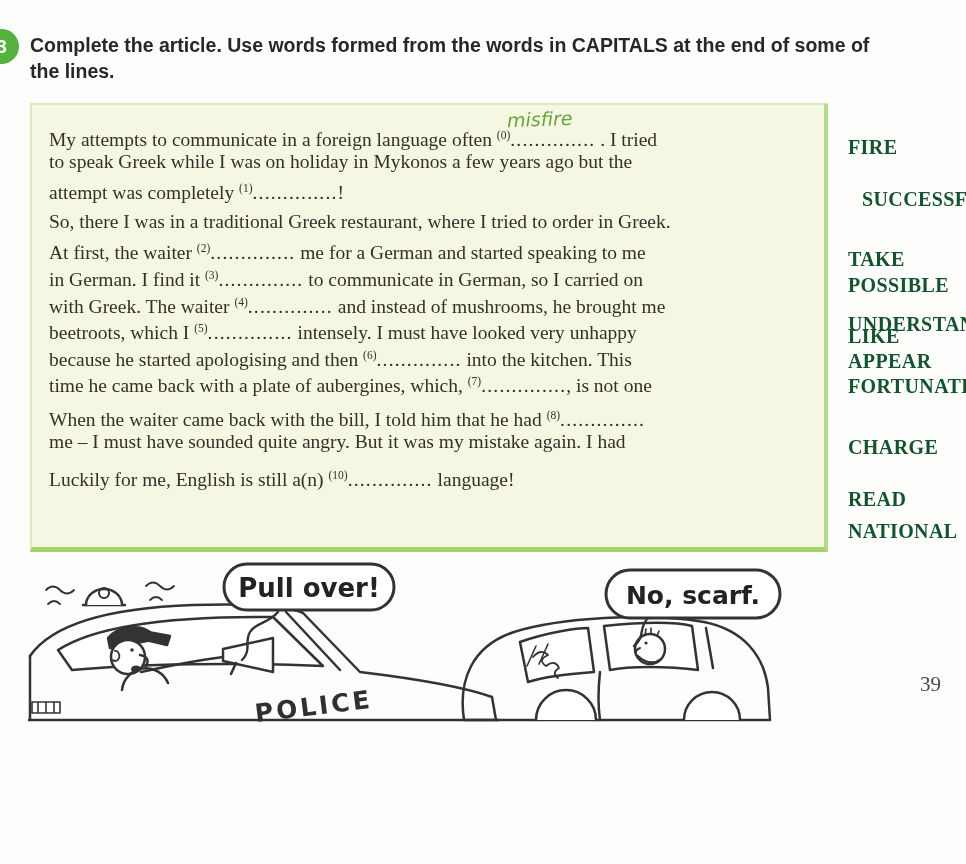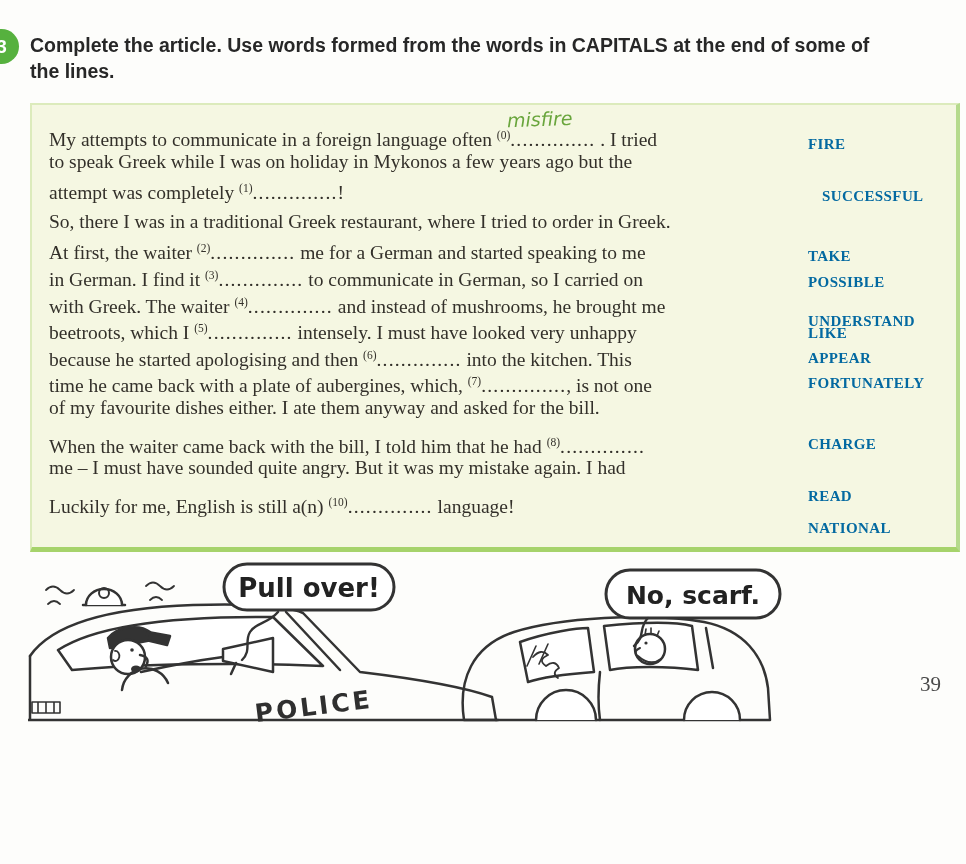--- a/index.html
+++ b/index.html
@@ -8,35 +8,35 @@
 
   
   .badge{position:absolute;left:-16px;top:29px;width:35px;height:35px;border-radius:50%;
          background:#56b13e;color:#fff;font:bold 19px "Liberation Sans",sans-serif;
          display:flex;align-items:center;justify-content:center;}
   .instruction{position:absolute;left:30px;top:32px;width:925px;
                font-family:"Liberation Sans",sans-serif;font-weight:bold;
                font-size:19.5px;line-height:26px;color:#272727;}
 
   
-  .artbox{position:absolute;left:30px;top:103px;width:930px;height:449px;box-sizing:border-box;
+  .artbox{position:absolute;left:30px;top:103px;width:798px;height:449px;box-sizing:border-box;
           background:#f5f7e2;border:2px solid #dcebbc;border-right:4px solid #b5da8c;
           border-bottom:5px solid #a6d36b;padding:17px 12px 0 17px;}
   .para{margin:0 0 7px 0;}
   .line{white-space:nowrap;height:26.6px;line-height:26.6px;font-size:19.5px;color:#33302a;}
   .gap{position:relative;display:inline-block;}
   .gapnum{font-size:11.5px;vertical-align:7px;}
   .dots{letter-spacing:1.2px;}
   .ans{position:absolute;left:10px;top:-16px;color:#69a53c;
        font-family:"DejaVu Sans",sans-serif;font-style:italic;font-size:19px;
        transform:rotate(-2deg);white-space:nowrap;}
 
   
-  .wb-item{position:absolute;left:808px;font-family:"Liberation Serif",serif;font-weight:bold;
-           font-size:15px;letter-spacing:0.4px;color:#0369a1;white-space:nowrap;}
+  .wb-item{position:absolute;left:848px;font-family:"Liberation Serif",serif;font-weight:bold;
+           font-size:20px;letter-spacing:0.4px;color:#14532d;white-space:nowrap;}
 
   
   .cartoon{position:absolute;left:28px;top:560px;}
   .bubble-text{font-family:"DejaVu Sans",sans-serif;font-weight:bold;fill:#222;}
 
   .pagenum{position:absolute;left:920px;top:672px;font-size:21px;color:#4a4a4a;
            font-family:"Liberation Serif",serif;}
 </style>
 </head>
 <body>
@@ -58,21 +58,20 @@
           <div class="line"><span>attempt was completely </span><span class="gap"><span class="gapnum">(1)</span><span class="dots">..............</span></span><span>!</span></div>
         </div>
         <div class="para">
           <div class="line"><span>So, there I was in a traditional Greek restaurant, where I tried to order in Greek.</span></div>
           <div class="line"><span>At first, the waiter </span><span class="gap"><span class="gapnum">(2)</span><span class="dots">..............</span></span><span> me for a German and started speaking to me</span></div>
           <div class="line"><span>in German. I find it </span><span class="gap"><span class="gapnum">(3)</span><span class="dots">..............</span></span><span> to communicate in German, so I carried on</span></div>
           <div class="line"><span>with Greek. The waiter </span><span class="gap"><span class="gapnum">(4)</span><span class="dots">..............</span></span><span> and instead of mushrooms, he brought me</span></div>
           <div class="line"><span>beetroots, which I </span><span class="gap"><span class="gapnum">(5)</span><span class="dots">..............</span></span><span> intensely. I must have looked very unhappy</span></div>
           <div class="line"><span>because he started apologising and then </span><span class="gap"><span class="gapnum">(6)</span><span class="dots">..............</span></span><span> into the kitchen. This</span></div>
           <div class="line"><span>time he came back with a plate of aubergines, which, </span><span class="gap"><span class="gapnum">(7)</span><span class="dots">..............</span></span><span>, is not one</span></div>
-          <div class="line"><span>of my favourite dishes either. I ate them anyway and asked for the bill.</span></div>
         </div>
         <div class="para">
           <div class="line"><span>When the waiter came back with the bill, I told him that he had </span><span class="gap"><span class="gapnum">(8)</span><span class="dots">..............</span></span></div>
           <div class="line"><span>me – I must have sounded quite angry. But it was my mistake again. I had</span></div>
         </div>
         <div class="para">
           <div class="line"><span>Luckily for me, English is still a(n) </span><span class="gap"><span class="gapnum">(10)</span><span class="dots">..............</span></span><span> language!</span></div>
         </div>
       </div>
   </div>

